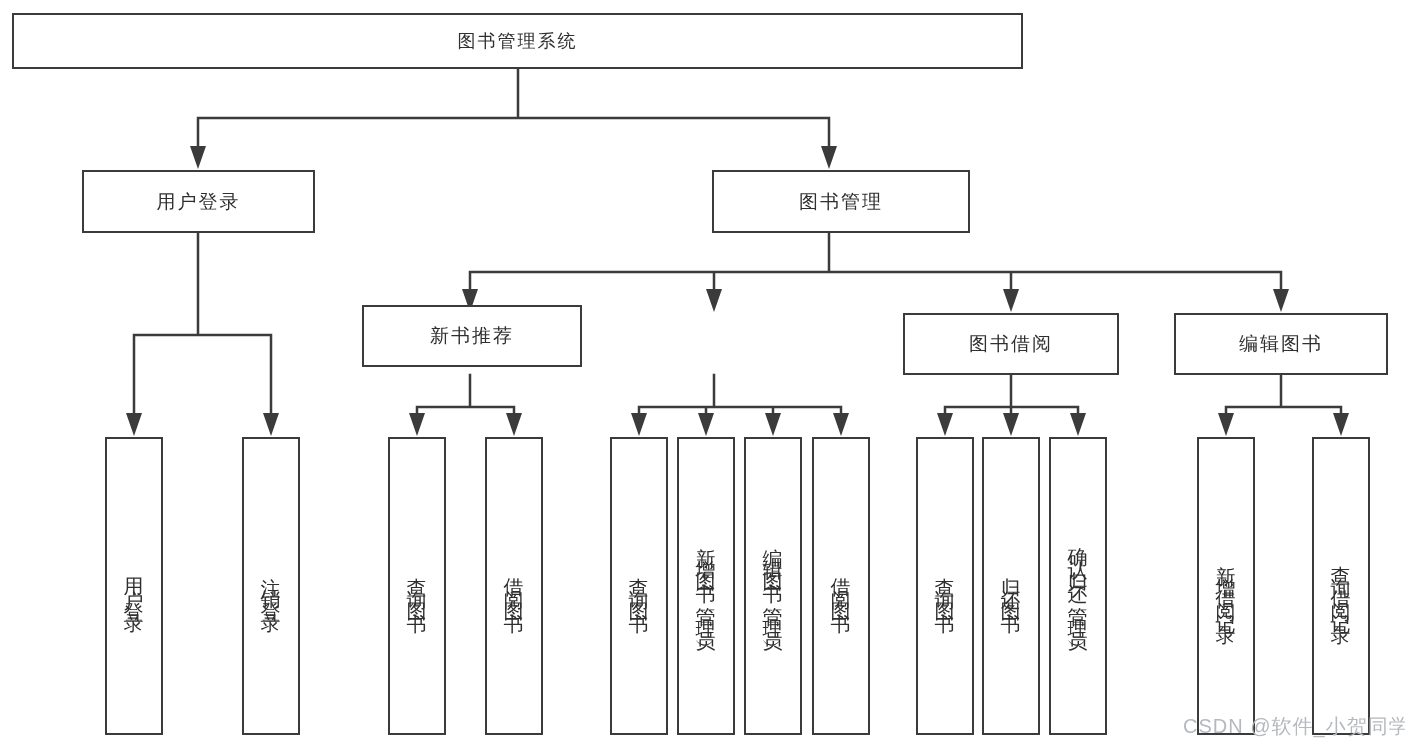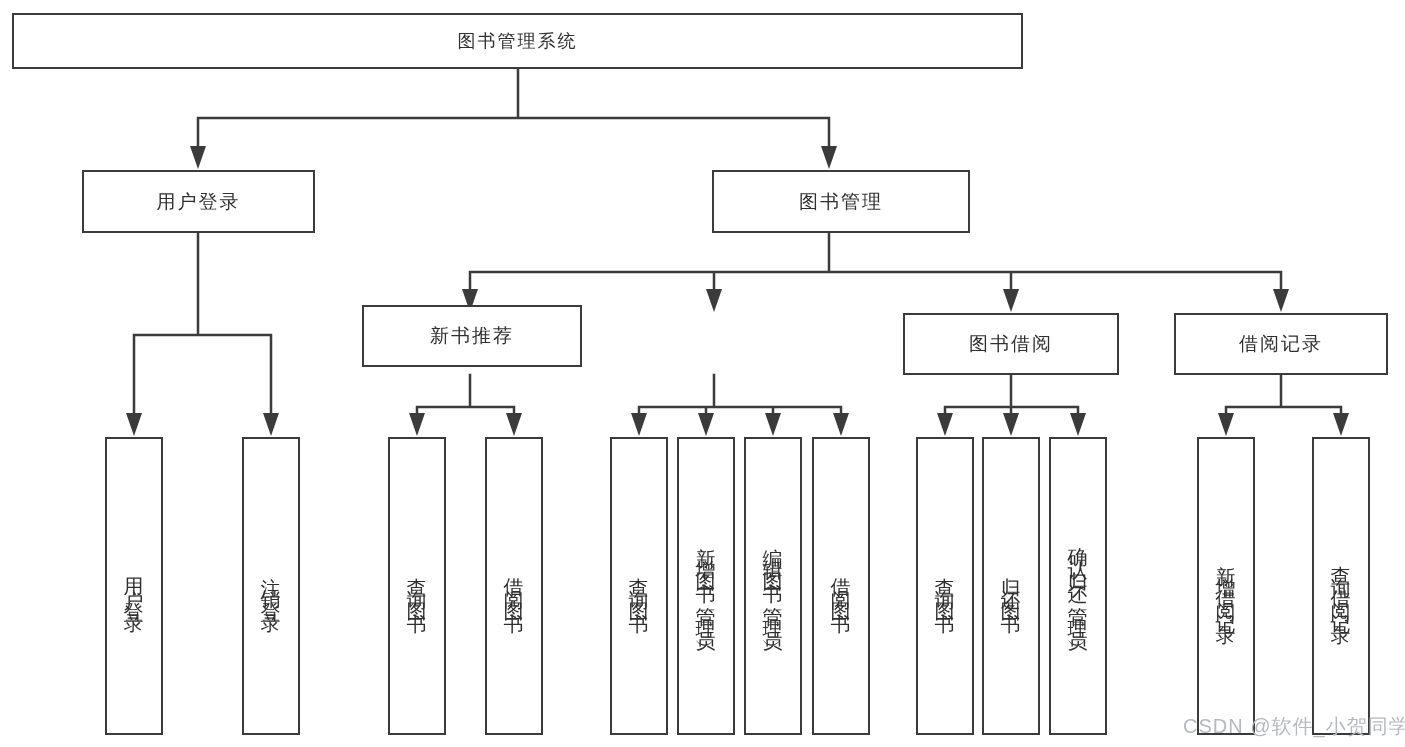--- a/index.html
+++ b/index.html
@@ -96,21 +96,21 @@
     </g>
   </svg>
 
   <div class="node h title" style="left:12px;top:13px;width:1011px;height:56px">图书管理系统</div>
 
   <div class="node h" style="left:82px;top:170px;width:233px;height:63px">用户登录</div>
   <div class="node h" style="left:712px;top:170px;width:258px;height:63px">图书管理</div>
 
   <div class="node h" style="left:362px;top:305px;width:220px;height:62px">新书推荐</div>
   <div class="node h" style="left:903px;top:313px;width:216px;height:62px">图书借阅</div>
-  <div class="node h" style="left:1174px;top:313px;width:214px;height:62px">借阅记录</div>
+  <div class="node h" style="left:1174px;top:313px;width:214px;height:62px">编辑图书</div>
 
   <div class="node v" style="left:105px;top:437px;width:58px;height:298px">用户登录</div>
   <div class="node v" style="left:242px;top:437px;width:58px;height:298px">注销登录</div>
 
   <div class="node v" style="left:388px;top:437px;width:58px;height:298px">查询图书</div>
   <div class="node v" style="left:485px;top:437px;width:58px;height:298px">借阅图书</div>
 
   <div class="node v" style="left:610px;top:437px;width:58px;height:298px">查询图书</div>
   <div class="node v" style="left:677px;top:437px;width:58px;height:298px">新增图书（管理员）</div>
   <div class="node v" style="left:744px;top:437px;width:58px;height:298px">编辑图书（管理员）</div>

